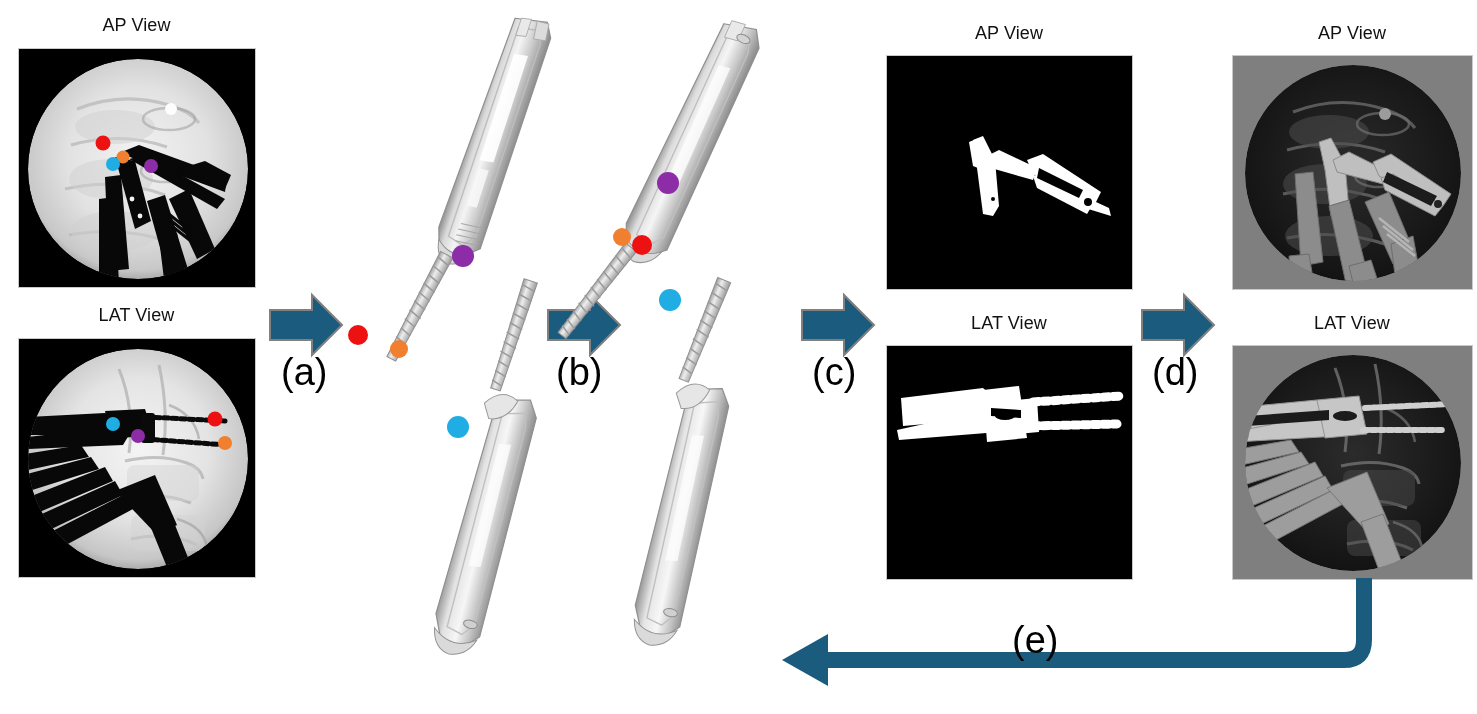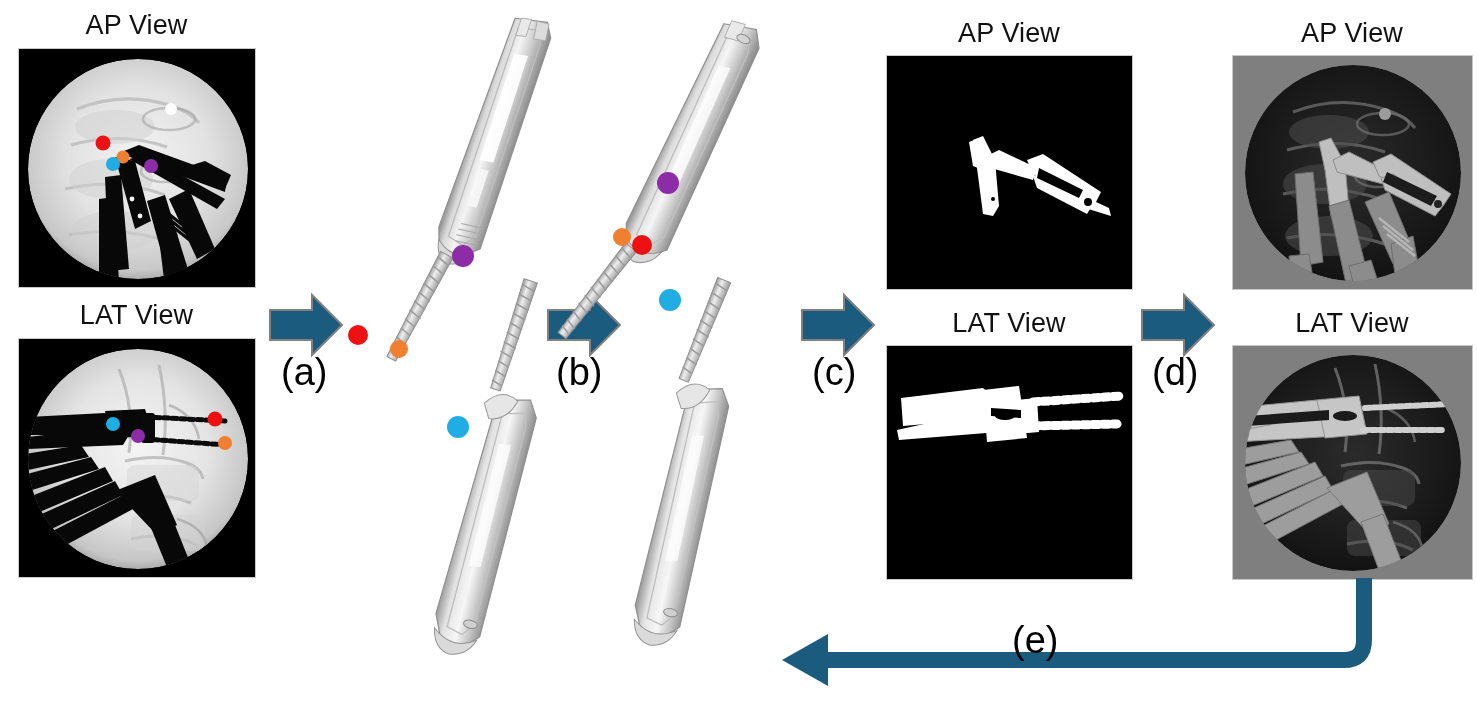--- a/index.html
+++ b/index.html
@@ -1,21 +1,21 @@
 <!DOCTYPE html>
 <html><head>
 <meta charset="utf-8">
 <title>Fluoroscopy Instrument Pose Pipeline</title>
 <style>
   html,body{margin:0;padding:0;background:#ffffff;}
   body{width:1477px;height:714px;position:relative;overflow:hidden;
        font-family:"Liberation Sans","DejaVu Sans",sans-serif;color:#000;}
   .fig{position:absolute;left:0;top:0;width:1477px;height:714px;}
 
-  .panel-label{position:absolute;font-size:27px;line-height:30px;color:#111;
+  .panel-label{position:absolute;font-size:18px;line-height:30px;color:#111;
                text-align:center;white-space:nowrap;letter-spacing:.1px;}
   .step-label{position:absolute;font-size:38px;line-height:40px;color:#000;
               white-space:nowrap;}
 
   .img-frame{position:absolute;box-sizing:border-box;overflow:hidden;
              border:1px solid #c9c9c9;}
   .fr-black{background:#000;}
   .fr-gray{background:#7f7f7f;}
 
   .arrow-block{position:absolute;}

